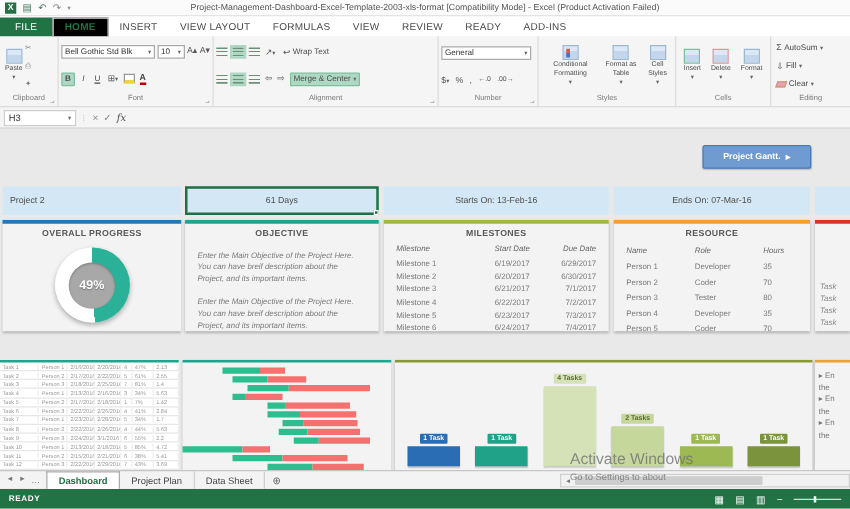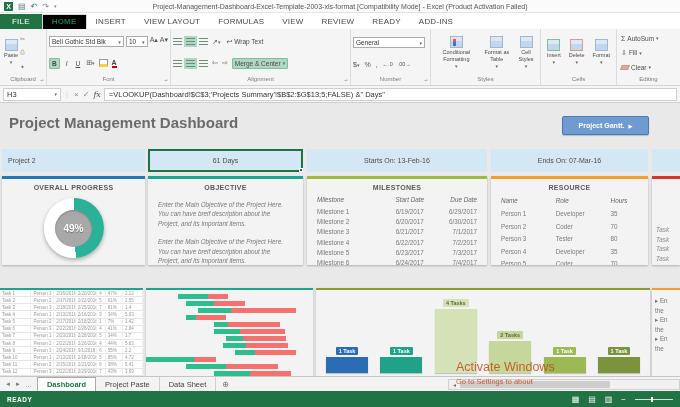--- a/index.html
+++ b/index.html
@@ -96,21 +96,21 @@
 .hthumb { width:150px; height:7px; background:#cdcdcd; border-radius:1px; }
 
 
 .statusbar { height:16px; background:#217346; color:#fff; display:flex; align-items:center; font-size:6.5px; padding:0 7px; }
 .statusbar .mode { font-weight:bold; letter-spacing:.5px; }
 .sb-right { margin-left:auto; display:flex; align-items:center; gap:9px; font-size:8px; }
 .zoomline { width:38px; height:1px; background:#cfe3d8; position:relative; }
 .zoomline i { position:absolute; left:16px; top:-2px; width:2px; height:5px; background:#fff; }
 
 
-.watermark { position:absolute; left:456px; top:360px; z-index:40; pointer-events:none; color:#c2410c; opacity:.8; }
+.watermark { position:absolute; left:456px; top:360px; z-index:40; pointer-events:none; color:#737373; opacity:.8; }
 .watermark .l1 { font-size:12.5px; }
 .watermark .l2 { font-size:7.5px; margin-top:3px; }
 </style>
 </head>
 <body>
 
 <div class="titlebar">
   <span class="xl-logo">X</span>
   <span class="qat">
     <span>▤</span>
@@ -293,25 +293,23 @@
   <div class="namebox">
     <span>H3</span>
     <span class="arrow">▾</span>
   </div>
   <div class="fbtns">
     <span style="font-size:6px;color:#aaa">⋮</span>
     <span>×</span>
     <span>✓</span>
     <span class="fx">fx</span>
   </div>
-  <div class="finput">=VLOOKUP(Dashboard!$C$3;'Projects Summary'!$B$2:$G$13;5;FALSE) &amp;" Days"</div>
 </div>
 
 <div class="dash">
-  <div class="dash-title">Project Management Dashboard</div>
   <div class="gantt-btn">
     <span>Project Gantt.</span>
     <span style="font-size:5px">▶</span>
   </div>
 
   <div class="hcell left" style="left:2px;width:143px">Project 2</div>
   <div class="hcell sel" style="left:148px;width:155px">
     <span>61 Days</span>
     <span class="handle"></span>
   </div>
@@ -675,21 +673,21 @@
 </div>
 
 <div class="sheetrow">
   <div class="navs">
     <span>◄</span>
     <span>►</span>
     <span style="font-size:7px">…</span>
   </div>
   <div style="display:flex">
       <div class="stab active">Dashboard</div>
-      <div class="stab">Project Paste</div>
+      <div class="stab">Project Plan</div>
       <div class="stab">Data Sheet</div>
     </div>
   <div class="addsheet">⊕</div>
   <div class="hscroll">
     <span class="ar">◄</span>
     <span class="hthumb"></span>
   </div>
 </div>
 
 <div class="statusbar">

